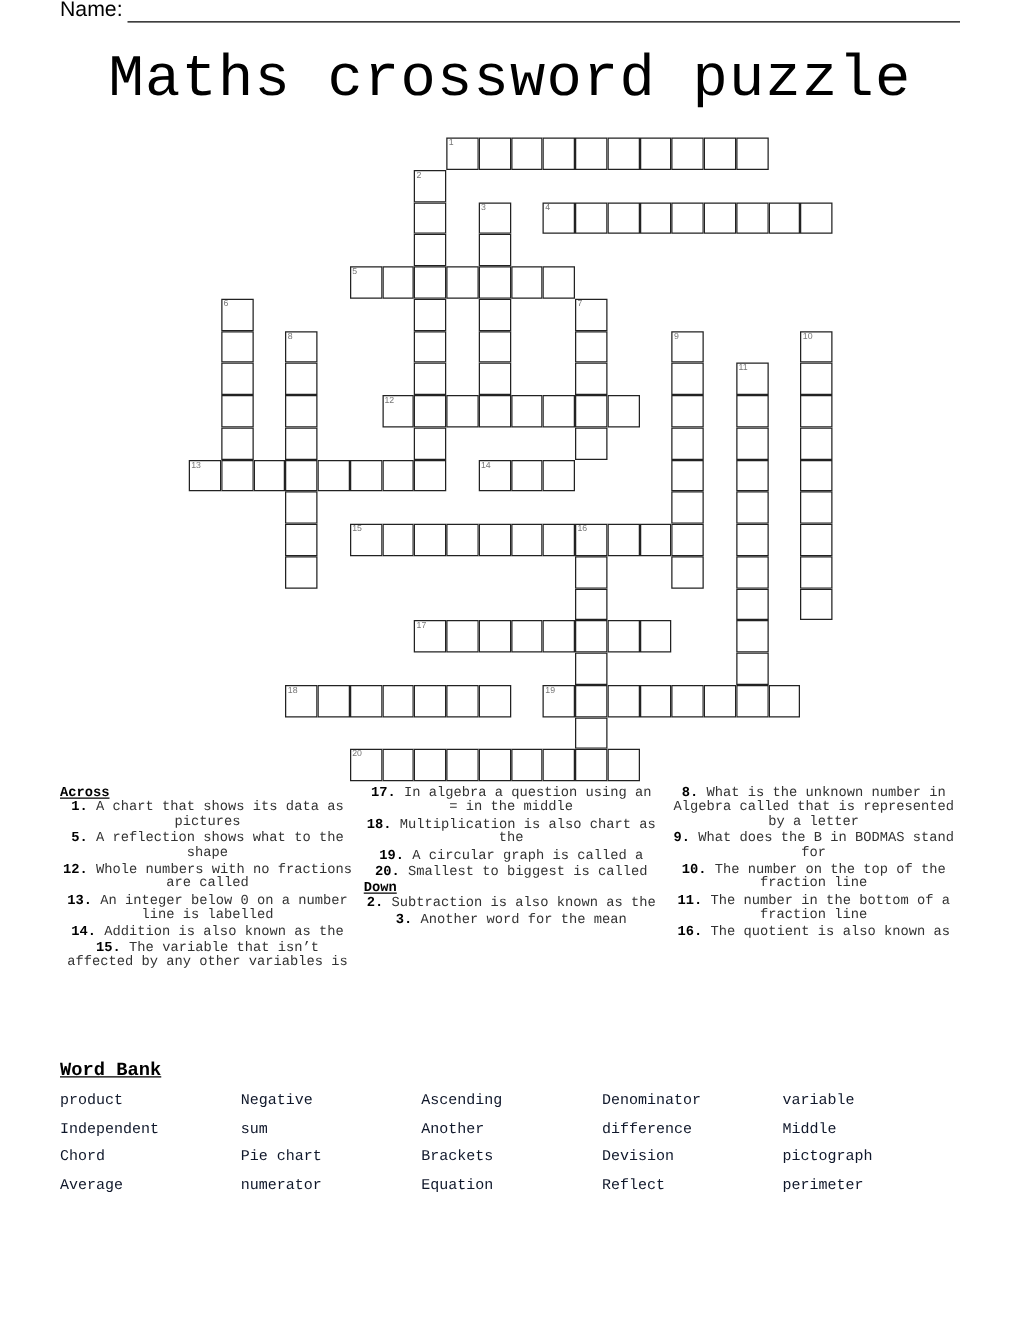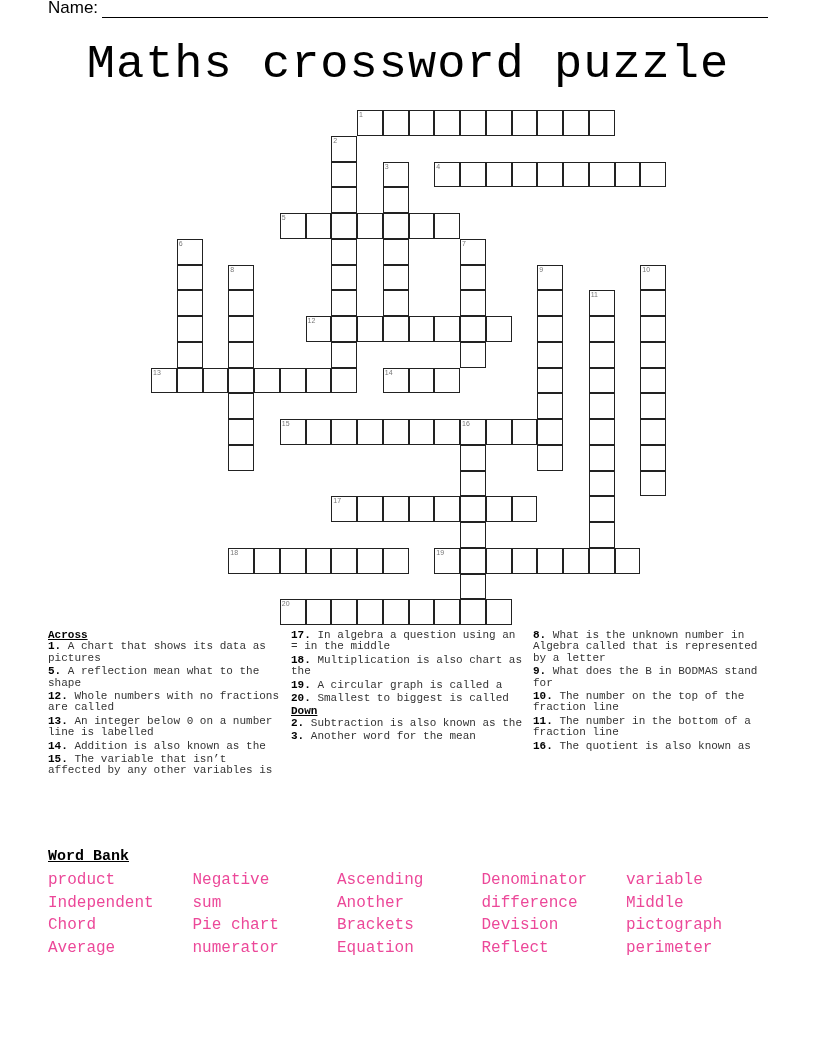--- a/index.html
+++ b/index.html
@@ -27,35 +27,35 @@
       position: absolute; left: 1px; top: 0px;
       font-family: "Liberation Sans", sans-serif; font-size: 7px; color: #777;
       line-height: 8px;
     }
     .clues {
       position: absolute; top: 630px;
       font-family: "Liberation Mono", monospace; font-size: 11px; line-height: 11.4px;
       color: #333;
     }
     .clues .hdr { font-weight: bold; text-decoration: underline; color: #000; }
-    .clues .clue { margin: 0 0 2px 0; }
+    .clues .clue { margin: 0 0 2px 0; text-align: center; }
     .clues .clue b { color: #000; }
     .col1 { left: 48px; width: 236px; }
     .col2 { left: 291px; width: 236px; }
     .col3 { left: 533px; width: 236px; }
     .wordbank-hdr {
       position: absolute; left: 48px; top: 848px;
       font-family: "Liberation Mono", monospace; font-size: 15px; font-weight: bold;
       text-decoration: underline;
     }
     .wordbank {
       position: absolute; left: 48px; top: 869px;
       display: grid; grid-template-columns: repeat(5, 144.5px);
-      font-family: "Liberation Mono", monospace; font-size: 16px; line-height: 22.7px;
-      color: #ec4899;
+      font-family: "Liberation Mono", monospace; font-size: 12px; line-height: 22.7px;
+      color: #0f172a;
     }
   </style>
 </head>
 <body>
 
 <div class="name-line">
   <span>Name:</span>
   <span class="line"></span>
 </div>
 
@@ -246,21 +246,21 @@
     <div class="cell" style="left: 357px; top: 599.25px;"></div>
     <div class="cell" style="left: 382.75px; top: 599.25px;"></div>
     <div class="cell" style="left: 408.5px; top: 599.25px;"></div>
     <div class="cell" style="left: 434.25px; top: 599.25px;"></div>
     <div class="cell" style="left: 485.75px; top: 599.25px;"></div>
   </div>
 
 <div class="clues col1">
   <div class="hdr">Across</div>
   <div class="clue"><b>1.</b> <span>A chart that shows its data as pictures</span></div>
-  <div class="clue"><b>5.</b> <span>A reflection mean what to the shape</span></div>
+  <div class="clue"><b>5.</b> <span>A reflection shows what to the shape</span></div>
   <div class="clue"><b>12.</b> <span>Whole numbers with no fractions are called</span></div>
   <div class="clue"><b>13.</b> <span>An integer below 0 on a number line is labelled</span></div>
   <div class="clue"><b>14.</b> <span>Addition is also known as the</span></div>
   <div class="clue"><b>15.</b> <span>The variable that isn’t affected by any other variables is</span></div>
 </div>
 
 <div class="clues col2">
   <div class="clue"><b>17.</b> <span>In algebra a question using an = in the middle</span></div>
   <div class="clue"><b>18.</b> <span>Multiplication is also chart as the</span></div>
   <div class="clue"><b>19.</b> <span>A circular graph is called a</span></div>

